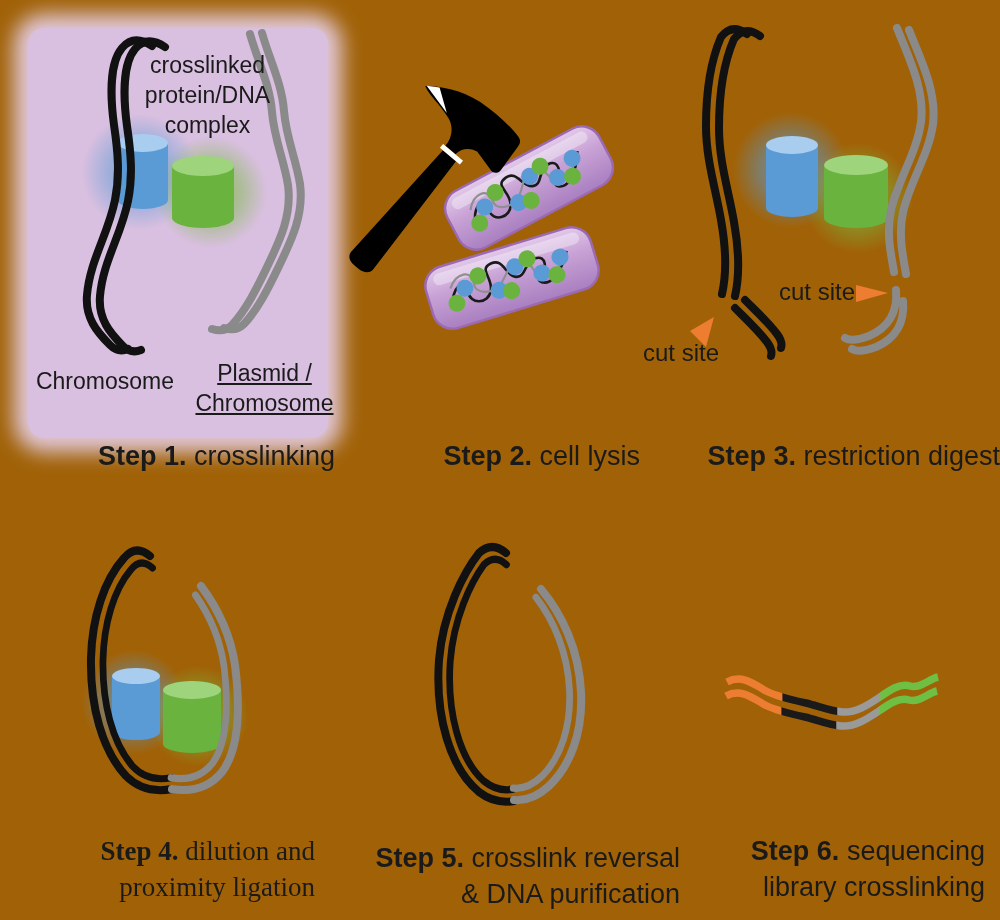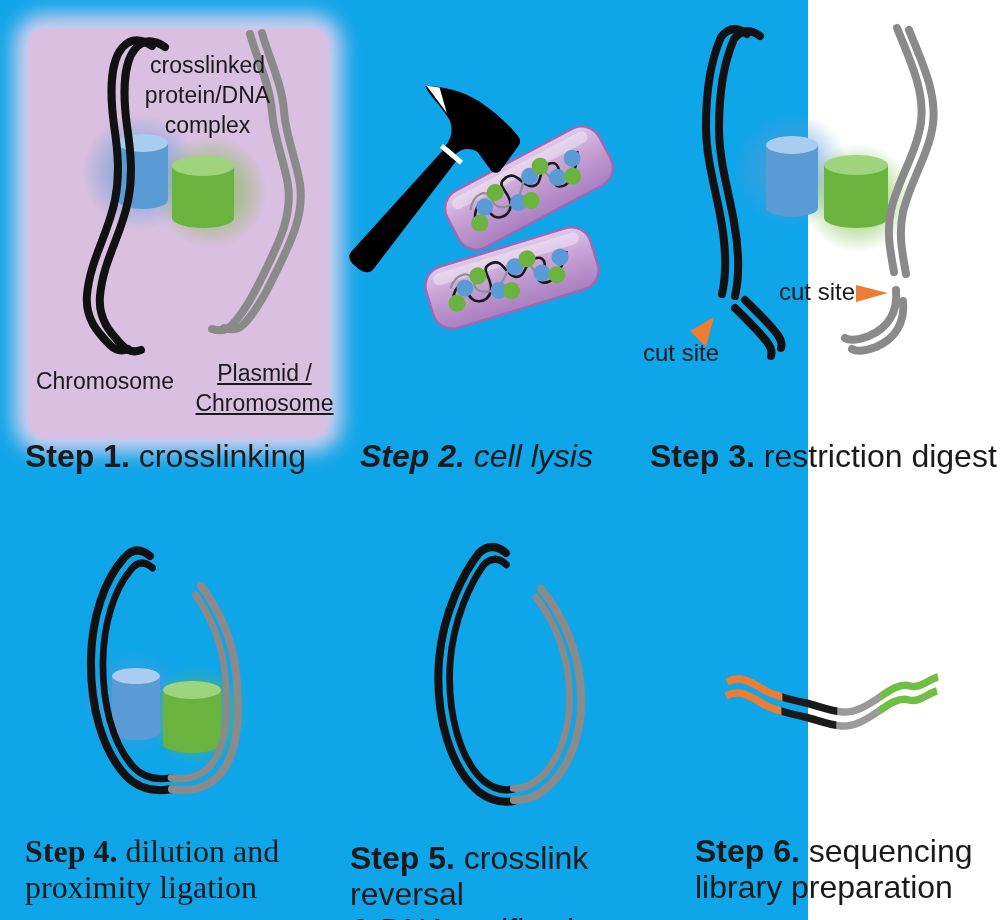--- a/index.html
+++ b/index.html
@@ -1,28 +1,28 @@
 <!DOCTYPE html>
 <html><head>
 <meta charset="utf-8">
 <style>
   html,body{margin:0;padding:0;background:#fff;}
   body{width:1000px;height:920px;position:relative;overflow:hidden;
        font-family:"Liberation Sans", sans-serif;color:#1a1a1a;}
-  .canvas{position:absolute;inset:0;width:808px;height:920px;background:#0ea5e9;}
+  .canvas{position:absolute;inset:0;width:1000px;height:920px;background:#a16207;}
   .p1-box{position:absolute;left:28px;top:28px;width:300px;height:410px;
           background:#d9bfe0;border-radius:16px;
           box-shadow:0 0 20px 14px rgba(232,211,240,.9);z-index:0;}
   svg.art{position:absolute;left:0;top:0;z-index:1;}
   .strand path{fill:none;stroke-linecap:round;stroke-linejoin:round;}
   .s-black path{stroke:#111111;stroke-width:8;}
   .s-gray path{stroke:#8a8a8a;stroke-width:8;}
   .txt{position:absolute;z-index:2;text-align:center;white-space:pre-line;}
   .lab{font-size:23px;line-height:30px;}
-  .caption{position:absolute;z-index:2;font-size:32px;line-height:36px;text-align:left;}
+  .caption{position:absolute;z-index:2;font-size:27px;line-height:36px;text-align:right;}
   .caption .b{font-weight:700;}
   .caption .cap-label{white-space:pre-line;}
   .cutsite{font-size:24px;line-height:26px;}
 </style>
 </head>
 <body>
 
 <div class="canvas">
 
   <div class="p1-box"></div>
@@ -189,32 +189,32 @@
   <div class="txt lab" style="left:25px;top:366px;width:160px;">Chromosome</div>
   <div class="txt lab" style="left:192px;top:358px;width:145px;text-decoration:underline;">Plasmid /
 Chromosome</div>
 
   <div class="txt cutsite" style="left:643px;top:340px;width:100px;text-align:left;">cut site</div>
   <div class="txt cutsite" style="left:773px;top:279px;width:82px;text-align:right;">cut site</div>
 
   <div class="caption" style="left:25px;top:438px;width:310px;">
     <span class="b">Step 1.</span><span class="cap-label"> crosslinking</span>
   </div>
-  <div class="caption" style="left:360px;top:438px;width:280px;font-style:italic;">
+  <div class="caption" style="left:360px;top:438px;width:280px;">
     <span class="b">Step 2.</span><span class="cap-label"> cell lysis</span>
   </div>
   <div class="caption" style="left:650px;top:438px;width:350px;">
     <span class="b">Step 3.</span><span class="cap-label"> restriction digest</span>
   </div>
   <div class="caption" style="left:25px;top:833px;width:290px;font-family:Liberation Serif, serif;">
     <span class="b">Step 4.</span><span class="cap-label"> dilution and
 proximity ligation</span>
   </div>
   <div class="caption" style="left:350px;top:840px;width:330px;">
     <span class="b">Step 5.</span><span class="cap-label"> crosslink reversal
 &amp; DNA purification</span>
   </div>
   <div class="caption" style="left:695px;top:833px;width:290px;">
     <span class="b">Step 6.</span><span class="cap-label"> sequencing
-library preparation</span>
+library crosslinking</span>
   </div>
 
 </div>
 
 </body></html>

